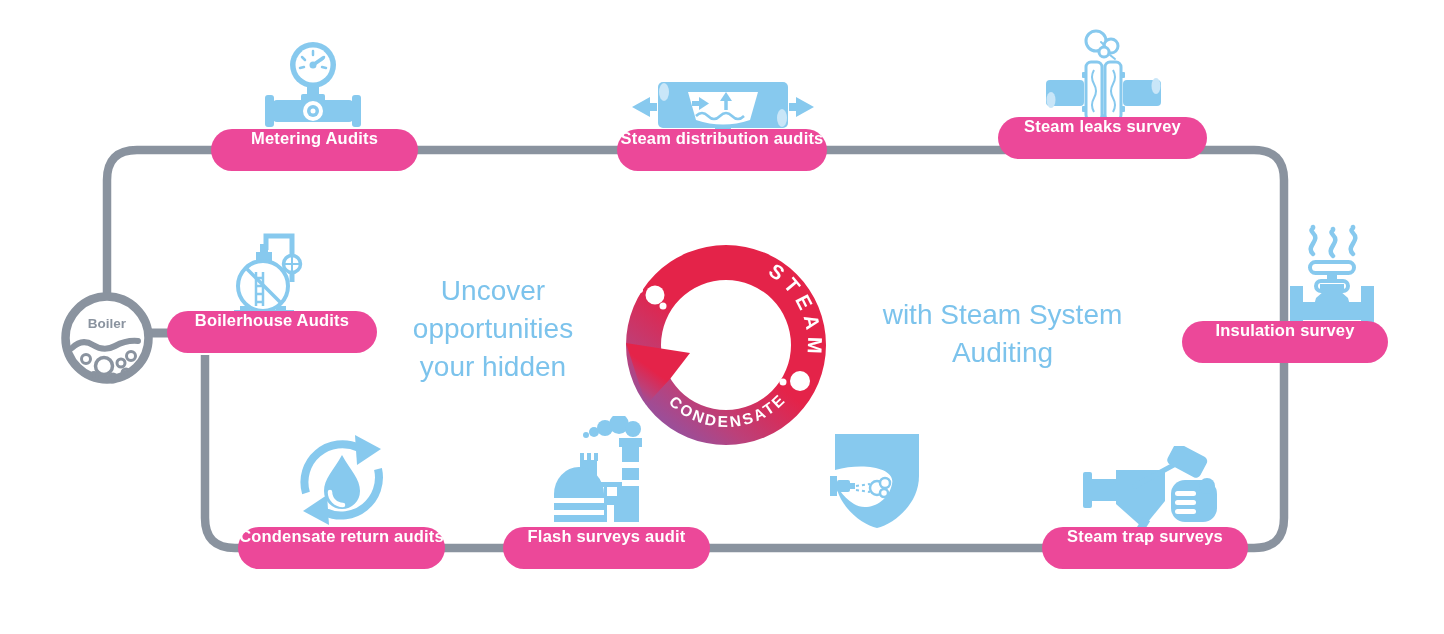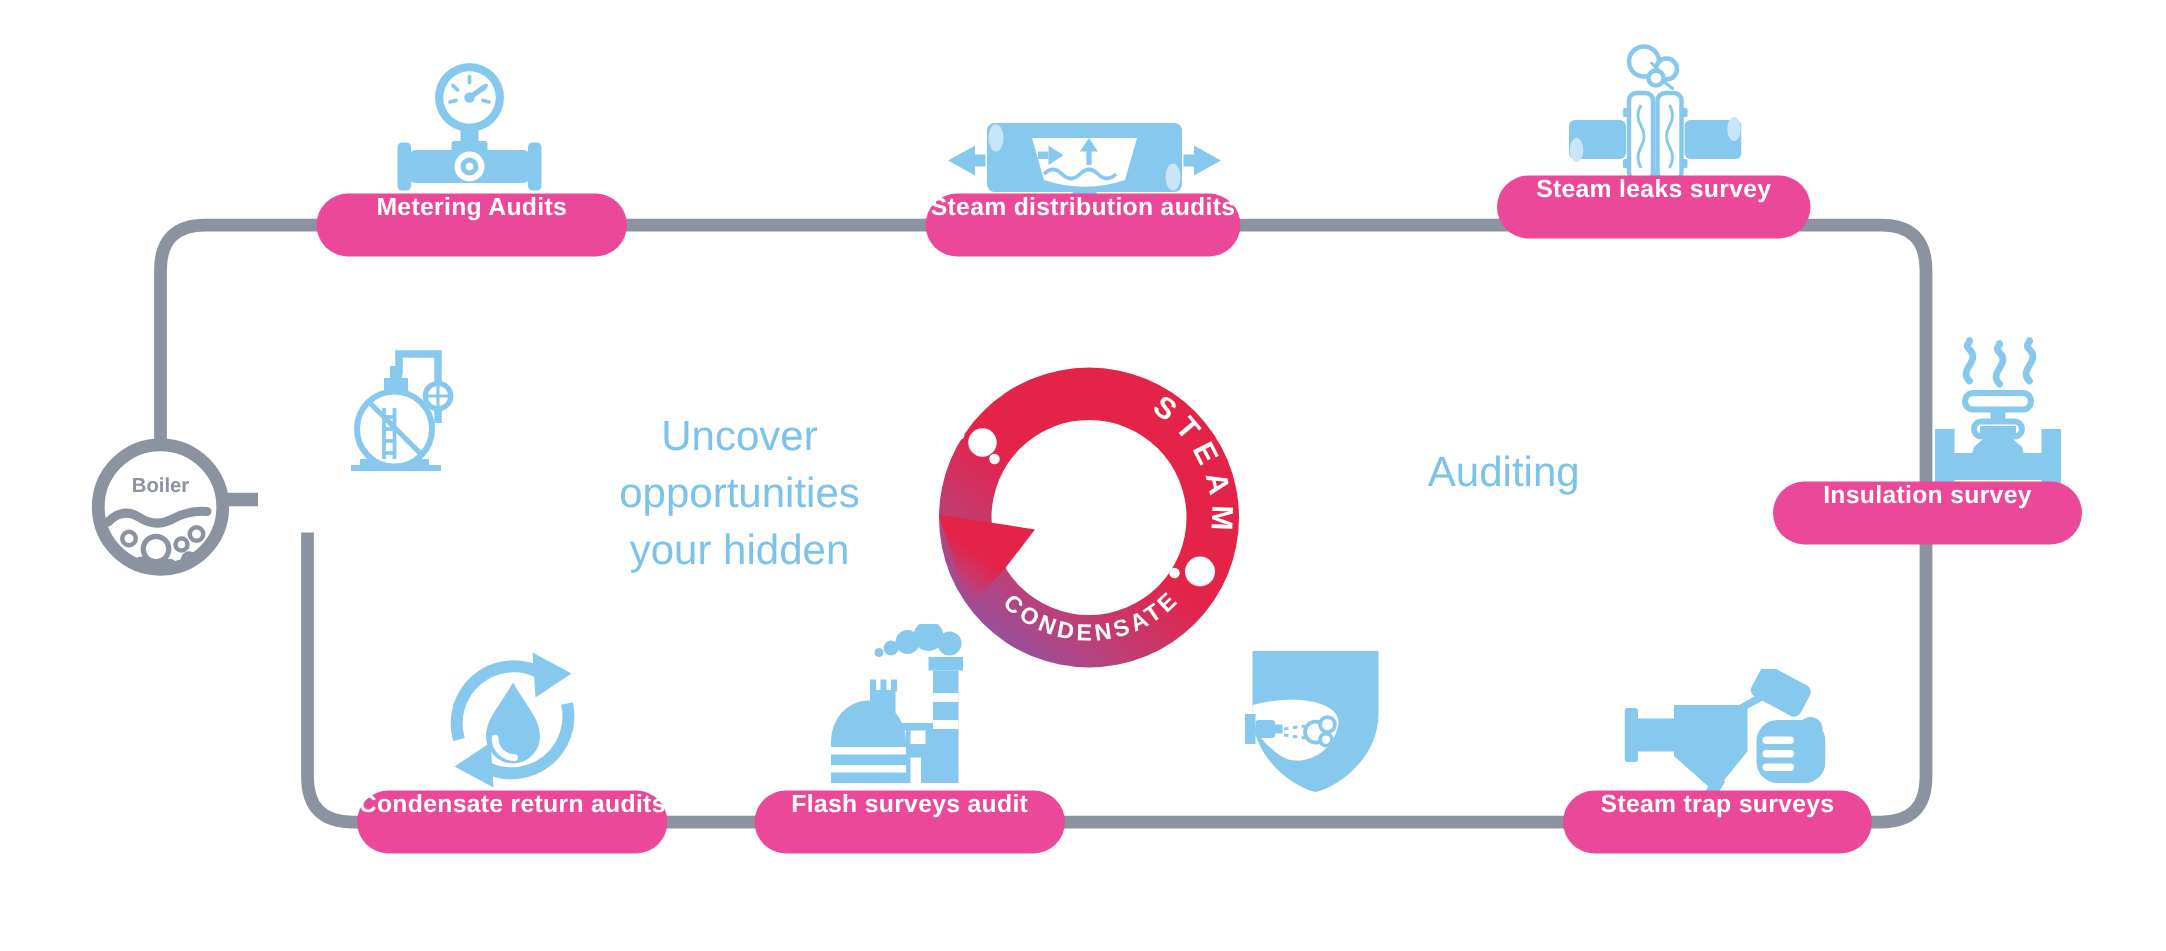--- a/index.html
+++ b/index.html
@@ -51,20 +51,23 @@
     <span>Insulation survey</span>
     </div>
   <div class="pill" style="left:1042px;top:527px;width:206px">
     <span>Steam trap surveys</span>
     </div>
   <div class="pill" style="left:503px;top:527px;width:207px">
     <span>Flash surveys audit</span>
     </div>
   <div class="pill" style="left:238px;top:527px;width:207px">
     <span>Condensate return audits</span>
+    </div>
+  <div class="pill" style="left:167px;top:311px;width:210px">
+    <span>Boilerhouse Audits</span>
     </div>
 
   <div class="icon" style="left:263px;top:40px">
     <svg width="100" height="92" viewBox="0 0 100 92" fill="#87C9EE">
       <rect x="44" y="44" width="12" height="20"></rect>
       <rect x="38" y="54" width="24" height="8" rx="2"></rect>
       <rect x="10" y="60" width="80" height="22" rx="4"></rect>
       <rect x="2" y="55" width="9" height="32" rx="3"></rect>
       <rect x="89" y="55" width="9" height="32" rx="3"></rect>
       <circle cx="50" cy="71" r="10" fill="#fff"></circle>
@@ -298,16 +301,17 @@
       </text>
     </svg>
   </div>
 
   <div class="headline" style="left:368px;top:272px;width:250px">
     <span>Uncover</span>
     <span>opportunities</span>
     <span>your hidden</span>
   </div>
   <div class="headline" style="left:860px;top:296px;width:285px">
+    <span>with Steam System</span>
     <span>Auditing</span>
   </div>
 
 </div>
 
 </body></html>

